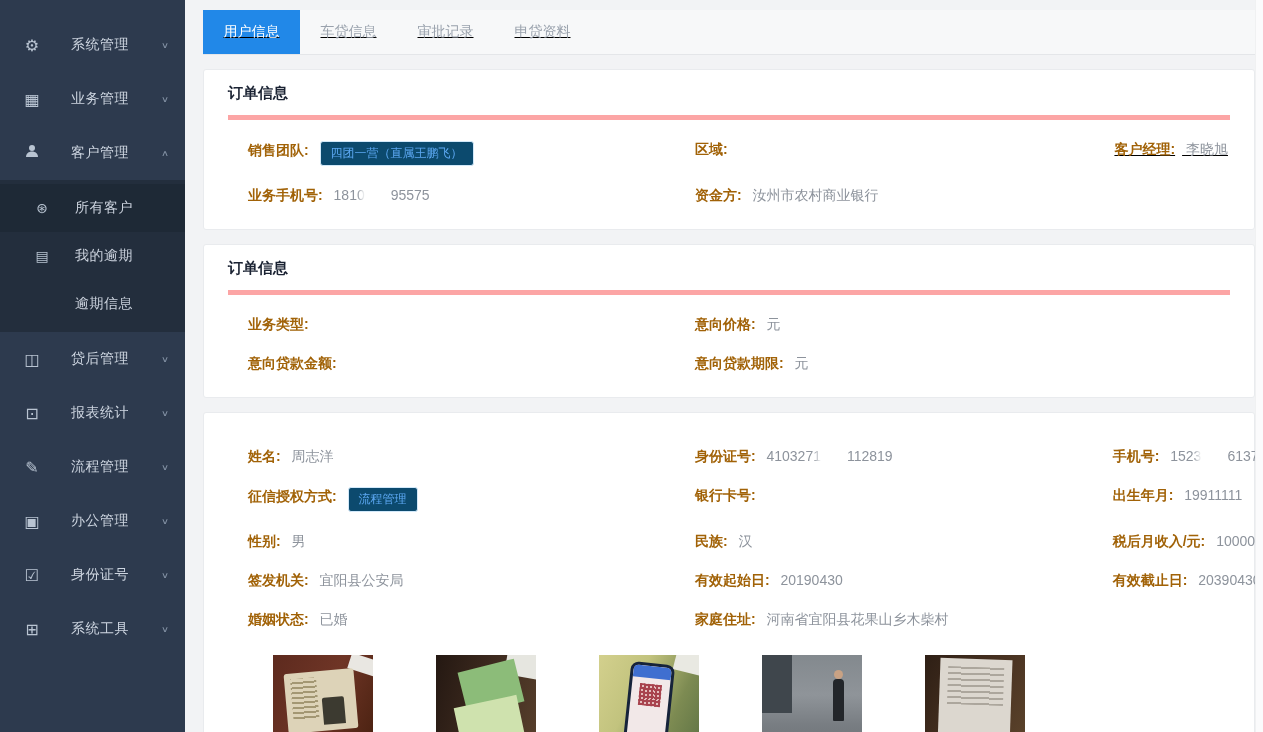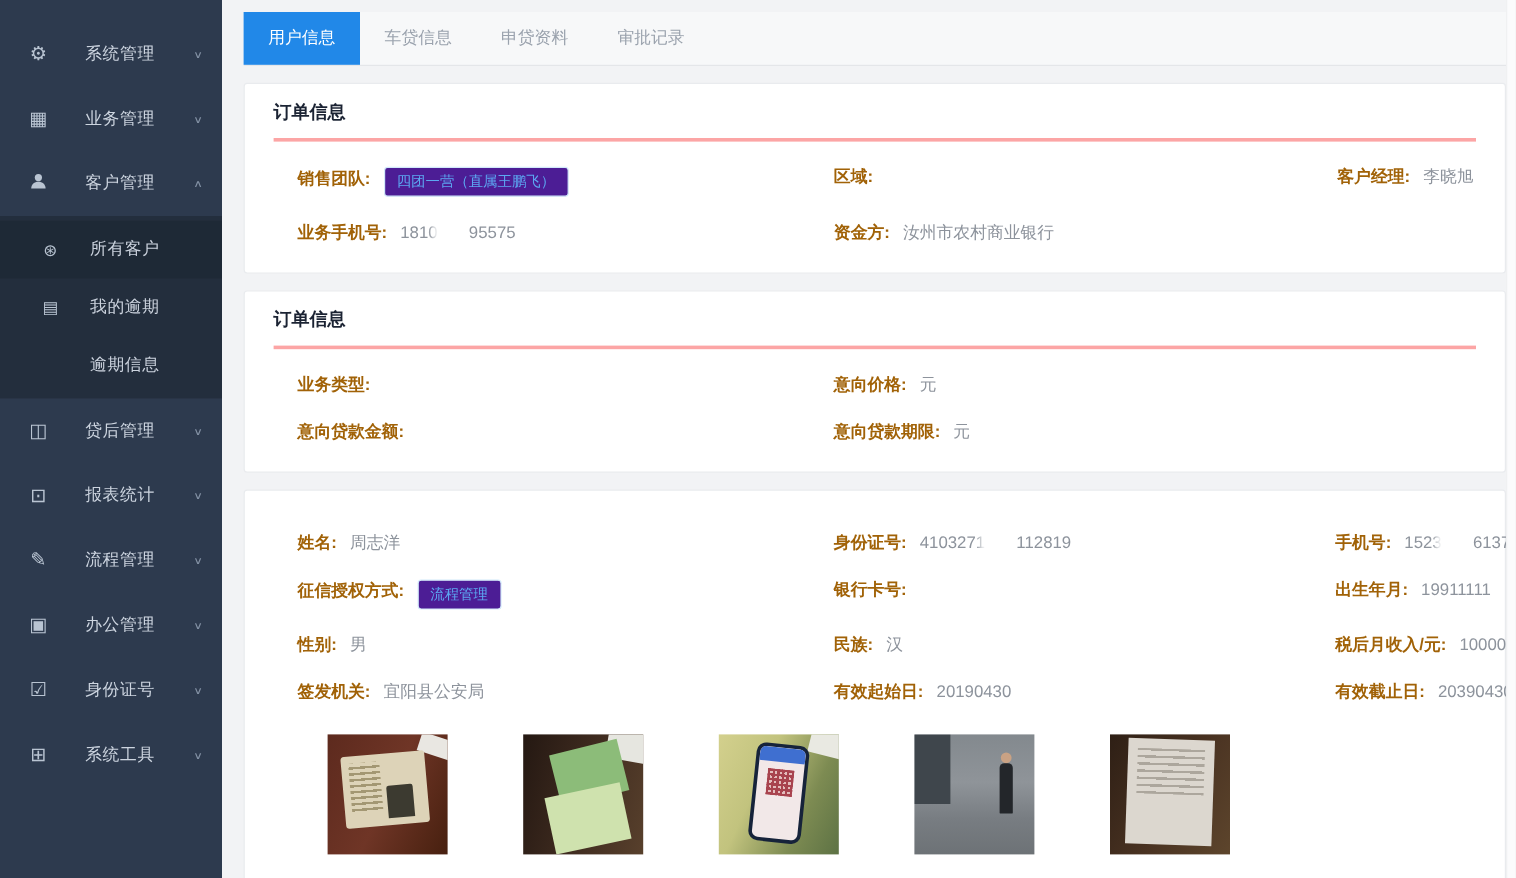--- a/index.html
+++ b/index.html
@@ -16,35 +16,35 @@
   .slabel { flex:1; letter-spacing:.5px;margin-left:16px; }
   .sarrow { font-size:11px; color:#8391a4; transform:scaleY(.75); }
   .submenu { background:#232e3d; padding:4px 0; }
   .sub-item { height:48px; display:flex; align-items:center; font-size:14px;
     color:#ccd3de; padding-left:34px; cursor:pointer; }
   .sub-item.selected { background:#1e2936; }
   .sub-item .sicon { width:16px; margin-right:9px; font-size:14px; }
   .sub-item.noicon { padding-left:59px; }
   
   main { flex:1; padding:10px 8px 0 18px; position:relative; }
-  .tabbar { display:flex; background:#f7f8f9; border-bottom:1px solid #e4e6e9; height:45px; }
+  .tabbar { display:flex; background:#f7f8f9; border-bottom:1px solid #e4e6e9; height:45px;text-decoration:underline; }
   .tab { min-width:97px; padding:0 20px; display:flex; align-items:center; justify-content:center;
     font-size:14px; color:#9aa2ad; cursor:pointer; }
   .tab.active { background:#2188e8; color:#fff; }
   .card { background:#fff; border:1px solid #e9ebee; border-radius:3px;
     margin-top:14px; padding:14px 24px 24px; }
   .card-title { font-size:15px; font-weight:bold; color:#1b2333;
-    padding-bottom:12px; border-bottom:3px solid #fca5a5; }
+    padding-bottom:12px; border-bottom:5px solid #fca5a5; }
   .frow { display:grid; grid-template-columns:44.6% 40.9% 14.5%; margin-top:21px; }
   .field { font-size:14px; white-space:nowrap; }
   .frow .field:nth-child(3) { padding-left:8px; }
-  .field.right-end { justify-self:end; padding-right:2px; }
+  .field.right-end { justify-self:end; padding-right:2px;text-decoration:underline; }
   .flabel { font-weight:bold; color:#a16207; margin-right:7px;margin-left:20px; }
   .fval { color:#8d939c; }
-  .tag { display:inline-block; background:#4c1d95; border:1px solid #d2e9fa; color:#5ca8f2;
+  .tag { display:inline-block; background:#0c4a6e; border:1px solid #d2e9fa; color:#5ca8f2;
     font-size:12px; line-height:1; padding:5px 10px 6px; border-radius:3px; vertical-align:-2px;text-align:right; }
   .censor { display:inline-block; width:26px; height:13px; background:#fff;
     box-shadow:0 0 5px 4px rgba(255,255,255,.95); vertical-align:-1px; }
   
   .photos { display:flex; gap:63px; margin:26px 0 0 45px; }
   .photo { width:100px; text-align:center; }
   .thumb { width:100px; height:100px; position:relative; overflow:hidden; cursor:pointer; }
   .t1 { background:linear-gradient(115deg,#5d2a1e 0%,#6f3526 50%,#47200f 100%); }
   .t1-slip { position:absolute; right:-6px; top:2px; width:30px; height:16px; background:#e9e7e2; transform:rotate(18deg); }
   .t1-card { position:absolute; left:13px; top:16px; width:70px; height:60px; background:#ddd3b8; transform:rotate(-5deg); border-radius:3px; }
@@ -137,22 +137,22 @@
     <span class="sicon">⊞</span>
     <span class="slabel">系统工具</span>
     <span class="sarrow">∨</span>
   </div>
 </aside>
 
 <main>
   <div class="tabbar">
     <div class="tab active">用户信息</div>
     <div class="tab">车贷信息</div>
+    <div class="tab">审批记录</div>
     <div class="tab">申贷资料</div>
-    <div class="tab">审批记录</div>
   </div>
 
   <section class="card">
     <div class="card-title">订单信息</div>
     <div class="frow">
       <div class="field">
         <span class="flabel">销售团队:</span>
         <span class="tag">四团一营（直属王鹏飞）</span>
       </div>
       <div class="field">
@@ -251,20 +251,31 @@
         <span class="fval">宜阳县公安局</span>
       </div>
       <div class="field">
         <span class="flabel">有效起始日:</span>
         <span class="fval">20190430</span>
       </div>
       <div class="field">
         <span class="flabel">有效截止日:</span>
         <span class="fval">20390430</span>
       </div>
+    </div>
+    <div class="frow">
+      <div class="field">
+        <span class="flabel">婚姻状态:</span>
+        <span class="fval">已婚</span>
+      </div>
+      <div class="field">
+        <span class="flabel">家庭住址:</span>
+        <span class="fval">河南省宜阳县花果山乡木柴村</span>
+      </div>
+      <div class="field"></div>
     </div>
 
     <div class="photos">
       <div class="photo">
         <div class="thumb t1">
           <div class="t1-slip"></div>
           <div class="t1-card">
               <div class="t1-lines"></div>
               <div class="t1-face"></div>
             </div>

